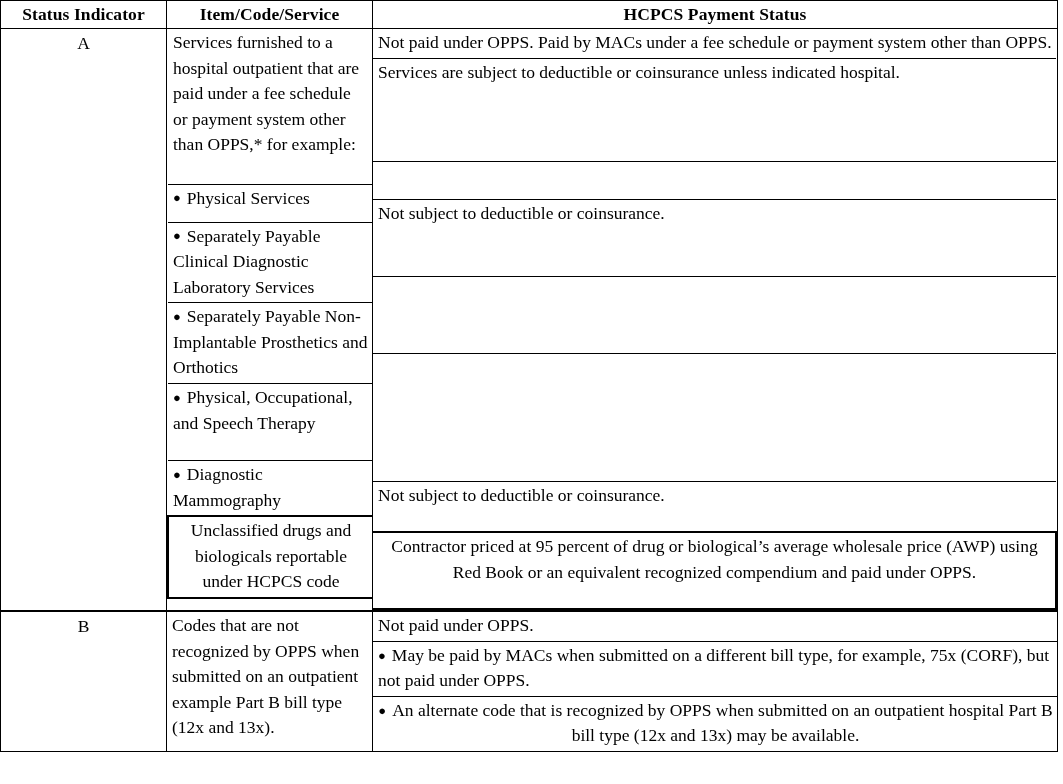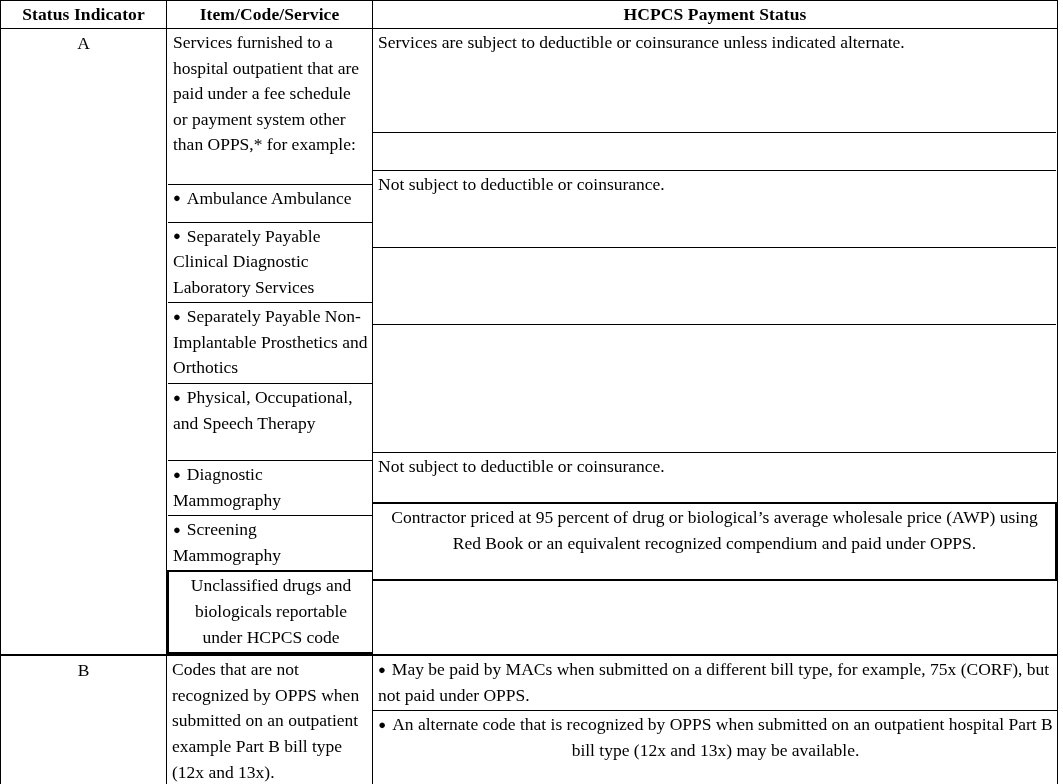--- a/index.html
+++ b/index.html
@@ -133,63 +133,63 @@
         <td>
           <table class="inner">
             <tbody>
                 <tr>
               <td class="h-intro">
                 <span class="txt">Services furnished to a hospital outpatient that are paid under a fee schedule or payment system other than OPPS,* for example:</span>
               </td>
             </tr>
             <tr>
               <td class="h-ambulance">
-                <span class="bullet"><span class="dot">●</span><span>Ambulance Ambulance</span></span>
+                <span class="bullet"><span class="dot">●</span><span>Physical Services</span></span>
               </td>
             </tr>
             <tr>
               <td class="h-3line">
                 <span class="bullet"><span class="dot">●</span><span>Separately Payable Clinical Diagnostic Laboratory Services</span></span>
               </td>
             </tr>
             <tr>
               <td class="h-3line">
                 <span class="bullet"><span class="dot">●</span><span>Separately Payable Non-Implantable Prosthetics and Orthotics</span></span>
               </td>
             </tr>
             <tr>
               <td class="h-3line">
                 <span class="bullet"><span class="dot">●</span><span>Physical, Occupational, and Speech Therapy</span></span>
               </td>
             </tr>
             <tr>
               <td class="h-2line">
                 <span class="bullet"><span class="dot">●</span><span>Diagnostic Mammography</span></span>
-              </td>
-            </tr>
-            <tr>
-              <td class="h-2line">
-                <span class="bullet"><span class="dot">●</span><span>Screening Mammography</span></span>
               </td>
             </tr>
             <tr>
               <td class="h-unclass emph emph-left">
                 <span class="txt">Unclassified drugs and biologicals reportable under HCPCS code</span>
               </td>
             </tr>
           </tbody>
             </table>
         </td>
 
         <td>
           <table class="inner">
             <tbody>
+                <tr>
+              <td>
+                <span class="txt">Not paid under OPPS.  Paid by MACs under a fee schedule or payment system other than OPPS.</span>
+              </td>
+            </tr>
             <tr>
               <td style="height:103px">
-                <span class="txt">Services are subject to deductible or coinsurance unless indicated alternate.</span>
+                <span class="txt">Services are subject to deductible or coinsurance unless indicated hospital.</span>
               </td>
             </tr>
             <tr>
               <td class="h-ambulance">
                 <span class="txt"></span>
               </td>
             </tr>
             <tr>
               <td style="height:77px">
                 <span class="txt">Not subject to deductible or coinsurance.</span>
@@ -223,20 +223,25 @@
       <tr class="section-break">
         <td class="status">B</td>
 
         <td class="cellpad">
           <span class="txt">Codes that are not recognized by OPPS when submitted on an outpatient example Part B bill type (12x and 13x).</span>
         </td>
 
         <td>
           <table class="inner">
             <tbody>
+                <tr>
+              <td style="height:28px">
+                <span class="txt">Not paid under OPPS.</span>
+              </td>
+            </tr>
             <tr>
               <td style="height:53px">
                 <span class="bullet"><span class="dot">●</span><span>May be paid by MACs when submitted on a different bill type, for example, 75x (CORF), but not paid under OPPS.</span></span>
               </td>
             </tr>
             <tr>
               <td>
                 <span class="bullet"><span class="dot">●</span><span>An alternate code that is recognized by OPPS when submitted on an outpatient hospital Part B bill type (12x and 13x) may be available.</span></span>
               </td>
             </tr>

